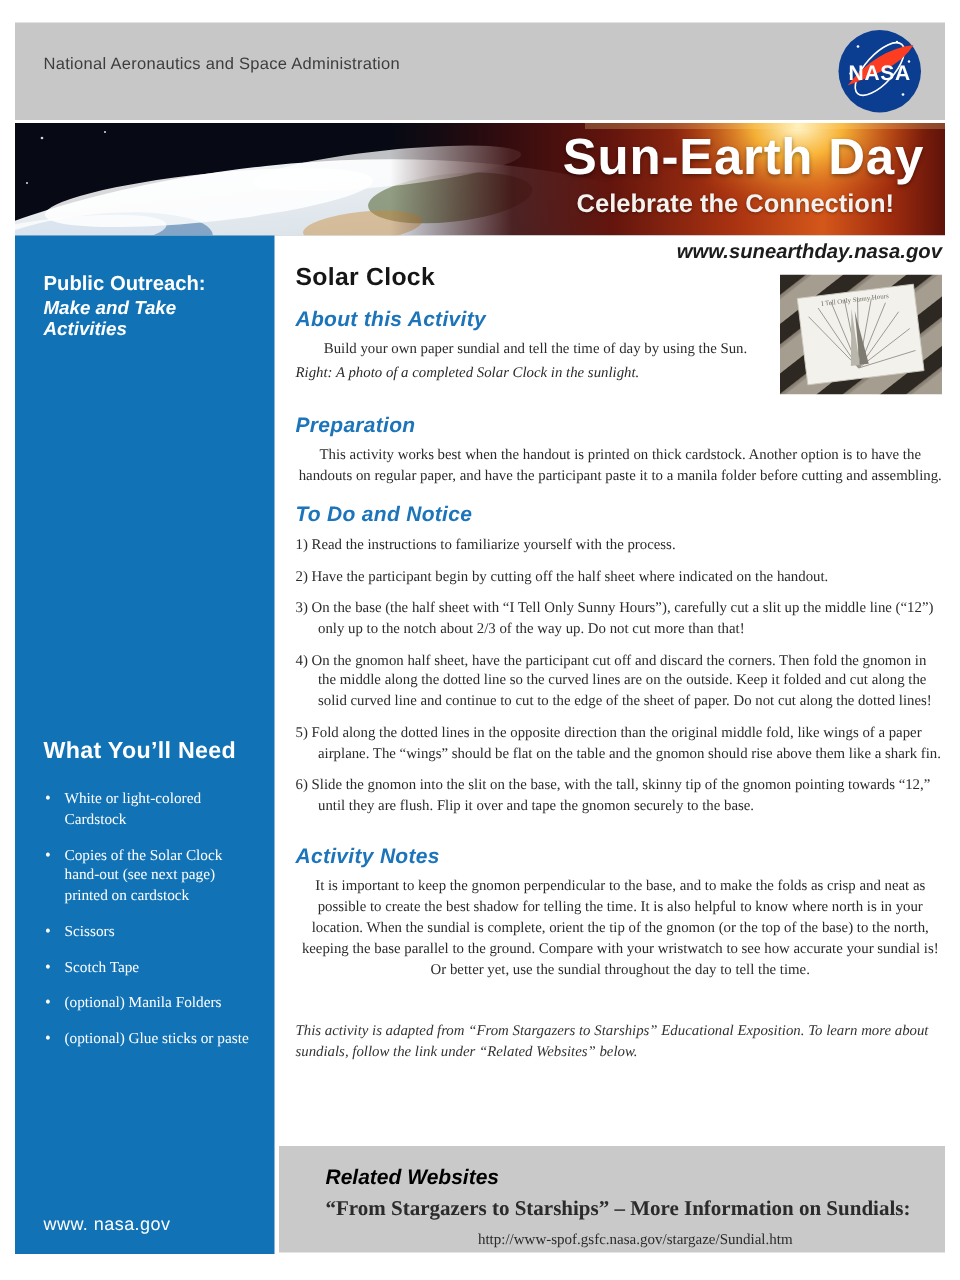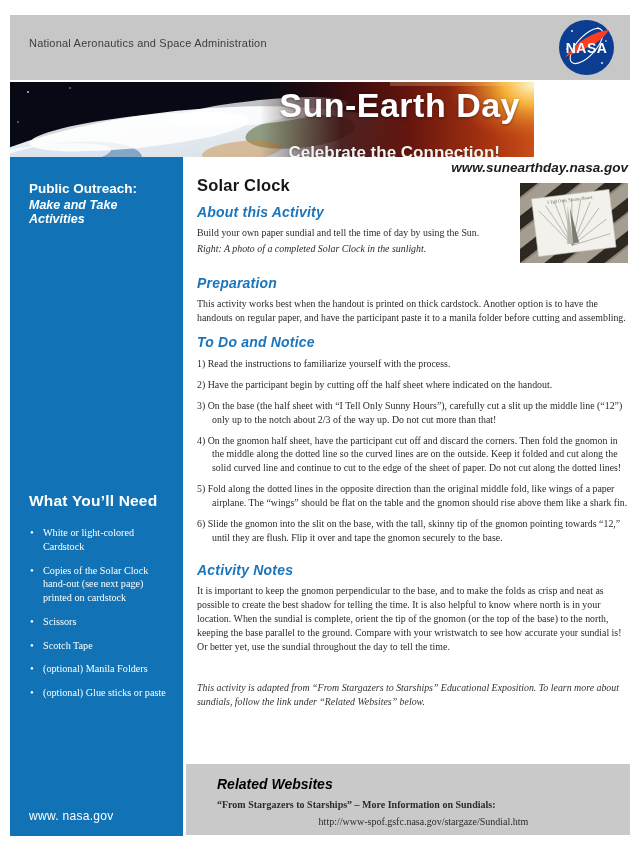--- a/index.html
+++ b/index.html
@@ -7,27 +7,27 @@
   body { font-family:"Liberation Serif", serif; }
   .page { position:relative; width:640px; height:853px; background:#ffffff; overflow:hidden; margin:0 auto; }
 
   
   .gray-header { position:absolute; left:10px; top:15px; width:620px; height:65px; background:#c7c7c7; }
   .agency-name { position:absolute; left:19px; top:22px; font-family:"Liberation Sans", sans-serif;
                  font-size:11px; color:#3d3d3d; letter-spacing:0.2px; }
   .nasa-logo { position:absolute; right:15px; top:4px; width:57px; height:57px; }
 
   
-  .banner { position:absolute; left:10px; top:82px; width:524px; height:75px; overflow:hidden; }
+  .banner { position:absolute; left:10px; top:82px; width:620px; height:75px; overflow:hidden; }
   .banner svg { display:block; }
   .banner-title { position:absolute; right:14px; top:4px; font-family:"Liberation Sans", sans-serif;
                   font-weight:bold; font-size:34px; color:#ffffff; letter-spacing:0.5px;
                   text-shadow:0 1px 3px rgba(0,0,0,0.4); }
   .banner-subtitle { position:absolute; right:34px; top:44px; font-family:"Liberation Sans", sans-serif;
-                     font-weight:bold; font-size:17px; color:#f4f2ee; text-shadow:0 1px 2px rgba(0,0,0,0.4);margin-top:17px; }
+                     font-weight:bold; font-size:17px; color:#f4f2ee; text-shadow:0 1px 2px rgba(0,0,0,0.4); }
   .banner-url { position:absolute; right:12px; top:160px; font-family:"Liberation Sans", sans-serif;
                 font-weight:bold; font-style:italic; font-size:13.5px; color:#1c1c1c; }
 
   
   .sidebar { position:absolute; left:10px; top:157px; width:173px; height:679px; background:#1173b5; color:#ffffff; }
   .sidebar-inner { padding:24px 14px 0 19px; }
   .program-title { font-family:"Liberation Sans", sans-serif; font-weight:bold; font-size:13.5px; }
   .program-subtitle { font-family:"Liberation Sans", sans-serif; font-weight:bold; font-style:italic;
                       font-size:12.5px; margin-top:2px; }
   .materials-heading { font-family:"Liberation Sans", sans-serif; font-weight:bold; font-size:15.5px;
@@ -41,37 +41,37 @@
   
   .content { position:absolute; left:197px; top:170px; width:433px; color:#2b2b2b; }
   .doc-title { font-family:"Liberation Sans", sans-serif; font-weight:bold; font-size:16.5px; color:#161616;
                margin-top:6px; letter-spacing:0.2px; }
   .section-heading { font-family:"Liberation Sans", sans-serif; font-weight:bold; font-style:italic;
                      font-size:14px; color:#1c75ba; letter-spacing:0.2px; }
   .h-about { margin-top:9px; }
   .h-prep  { margin-top:21px; }
   .h-todo  { margin-top:9px; }
   .h-notes { margin-top:17px; }
-  .body-text { font-size:9.9px; line-height:1.42; margin-top:6px; }
+  .body-text { font-size:9.9px; line-height:1.42; margin-top:6px;text-align:center; }
   .about-body { width:320px; }
   .caption { font-style:italic; font-size:9.9px; margin-top:3px; width:320px; }
   .steps { margin-top:7px; }
   .step { font-size:9.9px; line-height:1.4; padding-left:15px; text-indent:-15px; margin-bottom:7px; }
   .credit { font-style:italic; font-size:9.9px; line-height:1.45; margin-top:27px; color:#333333; }
 
   
   .photo { position:absolute; left:520px; top:183px; width:108px; height:80px; }
   .photo svg { display:block; }
 
   
   .footer-box { position:absolute; left:186px; top:764px; width:444px; height:71px; background:#c9c9c9; }
   .footer-inner { padding:12px 0 0 31px; }
   .footer-heading { font-family:"Liberation Sans", sans-serif; font-weight:bold; font-style:italic;
                     font-size:14px; color:#000000; }
-  .footer-link-label { font-size:10px; font-weight:bold; color:#2b2b2b; margin-top:7px; }
+  .footer-link-label { font-size:14px; font-weight:bold; color:#2b2b2b; margin-top:7px; }
   .footer-link-url { font-size:10px; color:#2b2b2b; margin-top:6px;text-align:center; }
 </style>
 </head>
 <body>
 
 <div class="page">
 
   <div class="gray-header">
     <div class="agency-name">National Aeronautics and Space Administration</div>
     <div class="nasa-logo">

